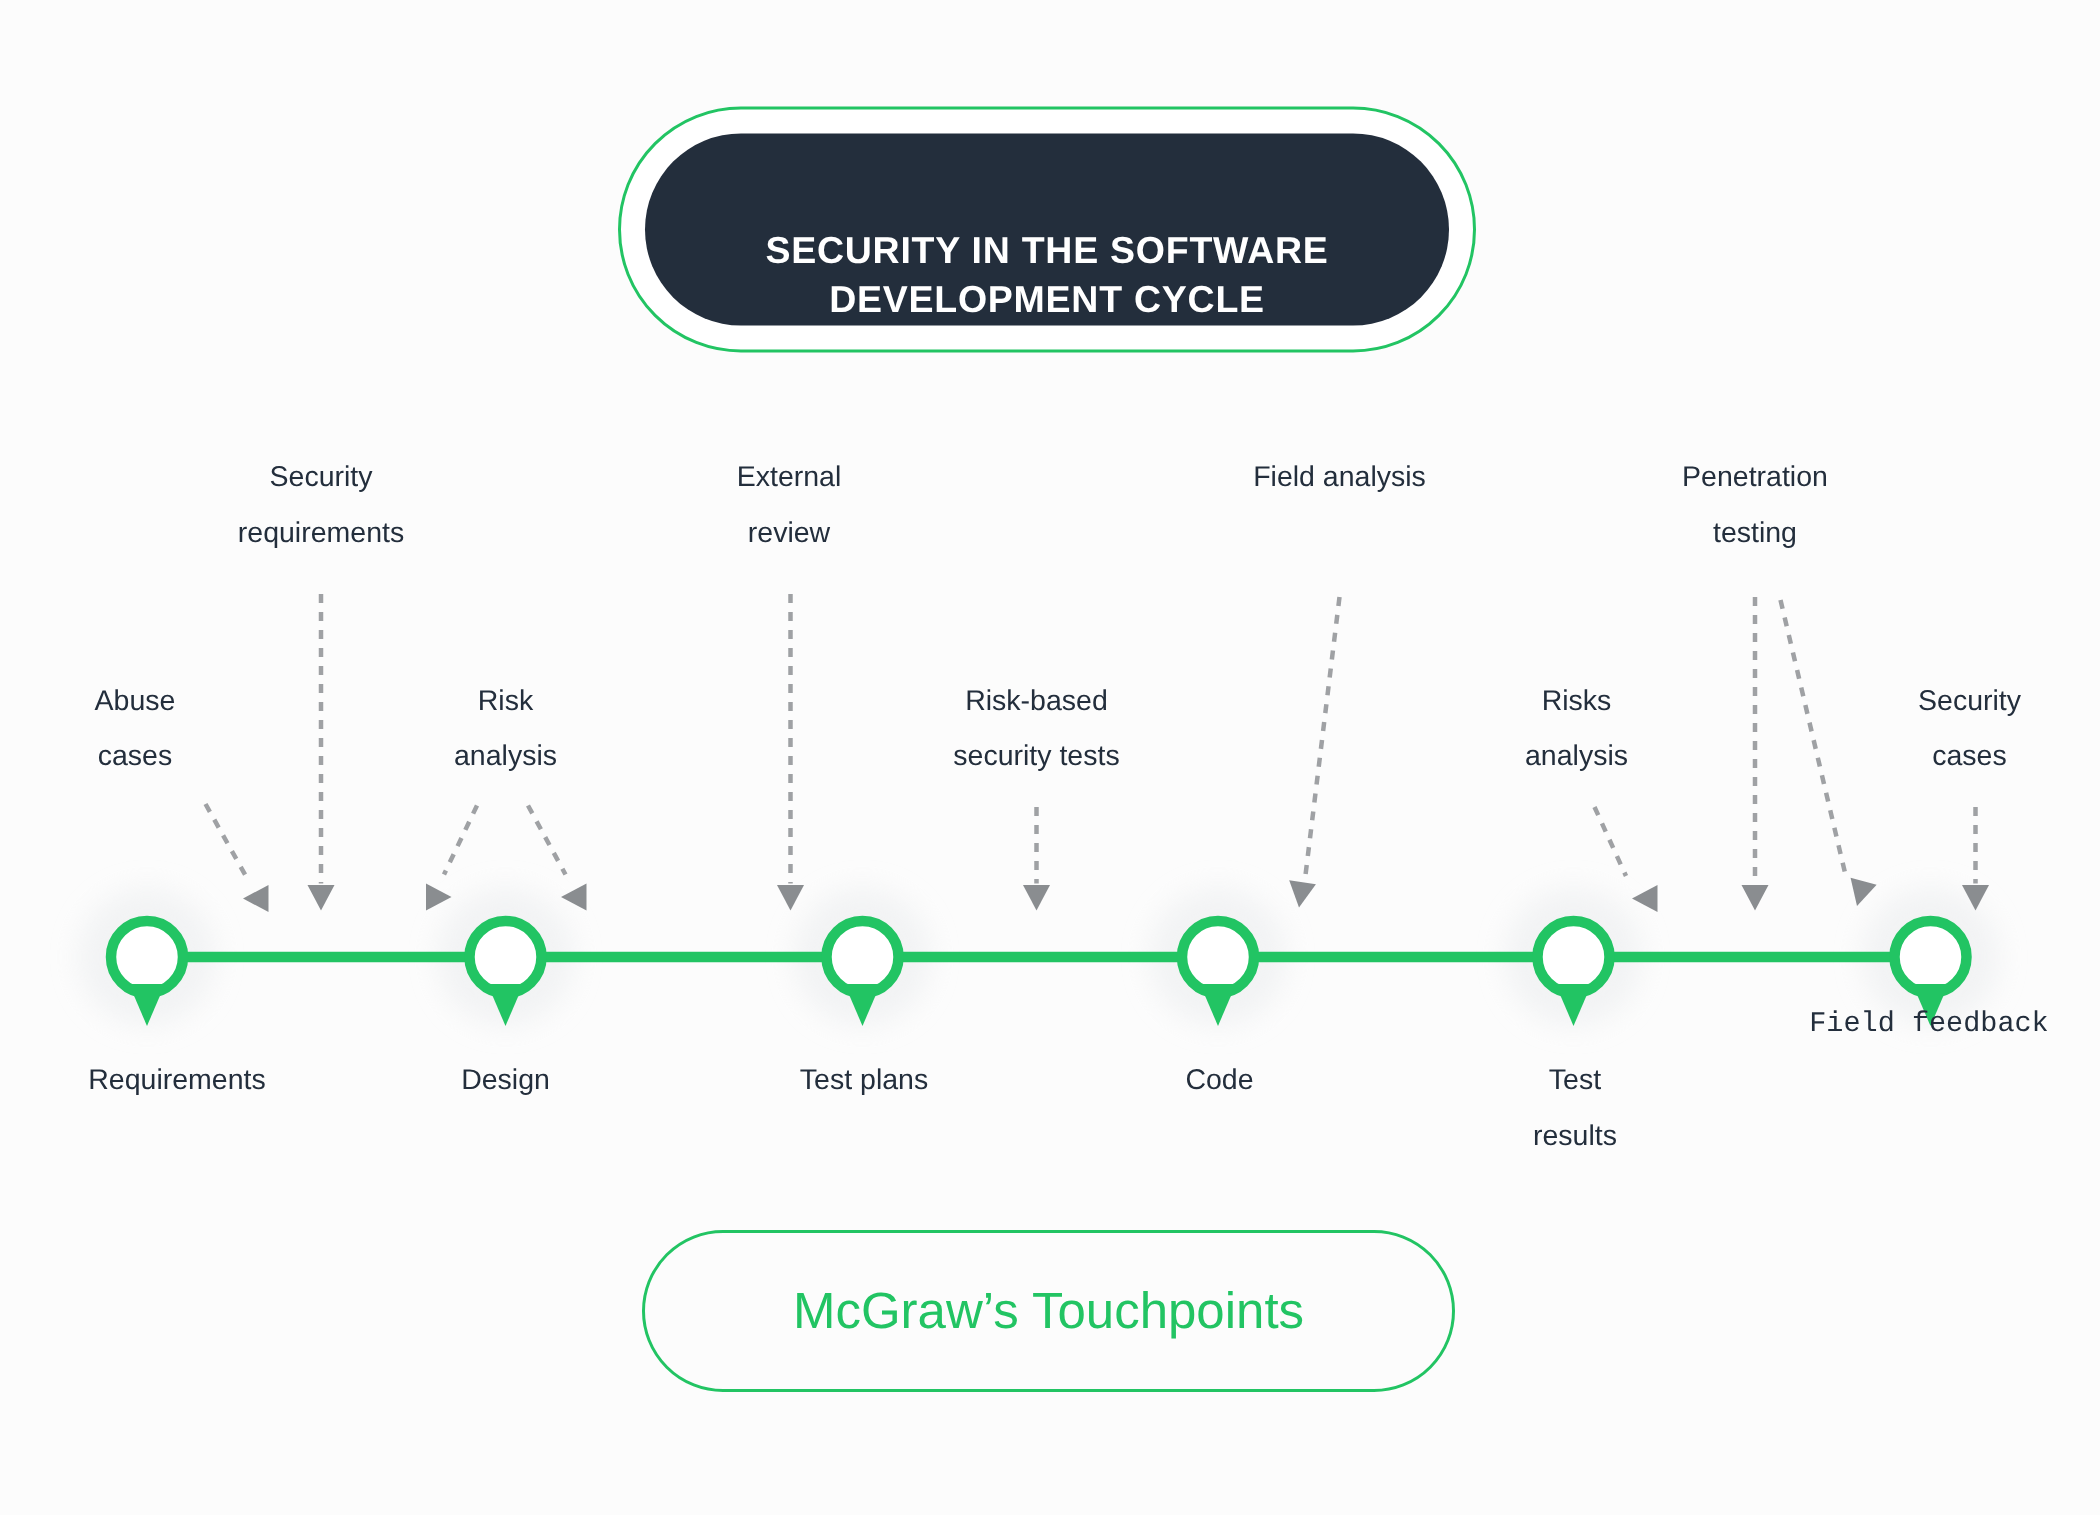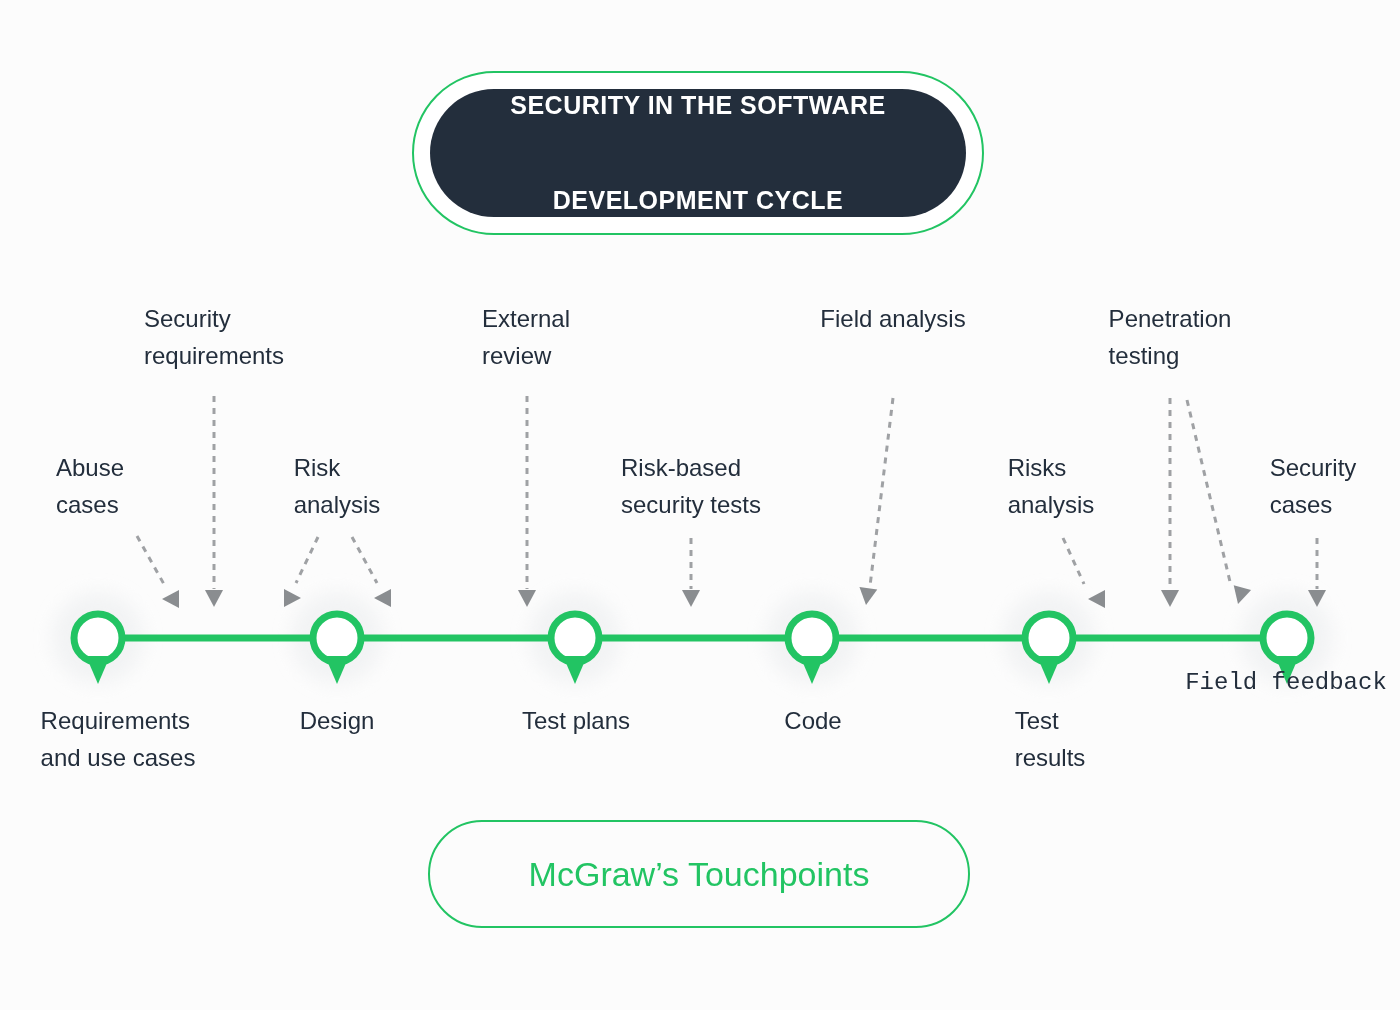--- a/index.html
+++ b/index.html
@@ -10,30 +10,30 @@
     color:var(--navy,#232e3c);
   }
   .title-ring{
     position:absolute;left:412px;top:71px;width:572px;height:164px;
     border:2px solid var(--green,#22c463);border-radius:86px;background:#ffffff;
     box-sizing:border-box;
   }
   .title-pill{
     position:absolute;left:16px;top:16px;right:16px;bottom:16px;
     background:var(--navy,#232e3c);border-radius:66px;
-    display:flex;flex-direction:column;align-items:center;justify-content:space-between;
+    display:flex;flex-direction:column;align-items:center;justify-content:flex-end;
   }
   .title-line{
     color:#ffffff;font-weight:bold;font-size:25px;line-height:33px;
     letter-spacing:0.5px;white-space:nowrap;
   }
   .diagram-svg{position:absolute;left:0;top:0;}
   .label{
     position:absolute;transform:translateX(-50%);
-    font-size:24px;line-height:37px;white-space:nowrap;
+    text-align:center;font-size:19px;line-height:37px;white-space:nowrap;
   }
   .footer-pill{
     position:absolute;left:428px;top:820px;width:542px;height:108px;
     border:2px solid var(--green,#22c463);border-radius:70px;
     display:flex;align-items:center;justify-content:center;
     box-sizing:border-box;background:transparent;
   }
   .footer-label{color:var(--green,#22c463);font-size:34px;white-space:nowrap;}
 </style>
 </head>
@@ -142,21 +142,20 @@
         <div>testing</div>
       </div>
       <div class="label" style="left: 1313px; top: 449px;">
         <div>Security</div>
         <div>cases</div>
       </div>
     </div>
   <div id="phase-labels">
       <div class="label" style="left: 118px; top: 702px;">
         <div>Requirements</div>
-        <div>and use cases</div>
       </div>
       <div class="label" style="left: 337px; top: 702px;">
         <div>Design</div>
       </div>
       <div class="label" style="left: 576px; top: 702px;">
         <div>Test plans</div>
       </div>
       <div class="label" style="left: 813px; top: 702px;">
         <div>Code</div>
       </div>

